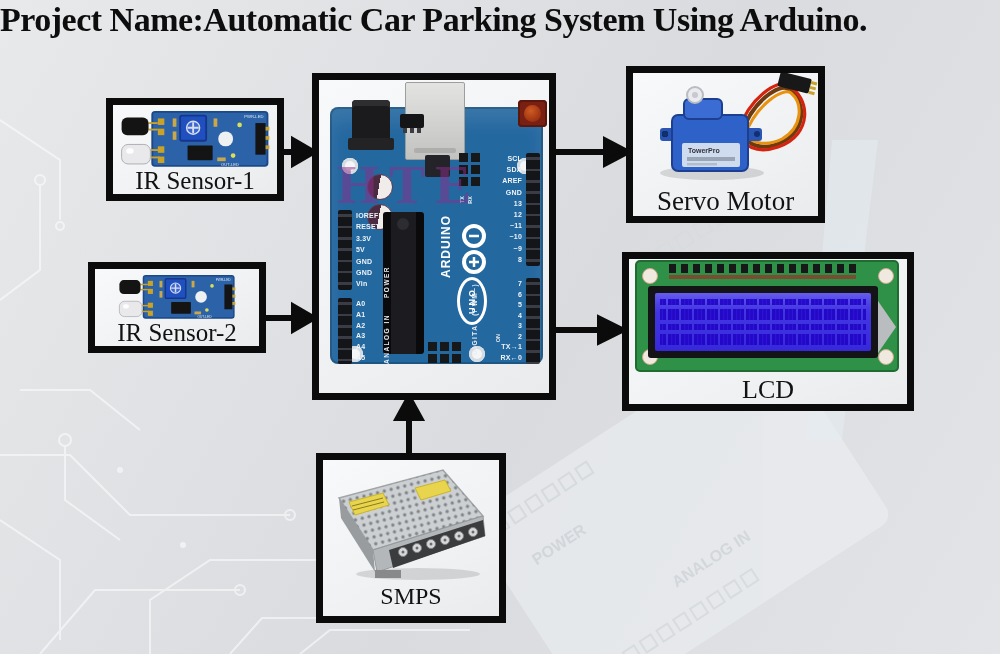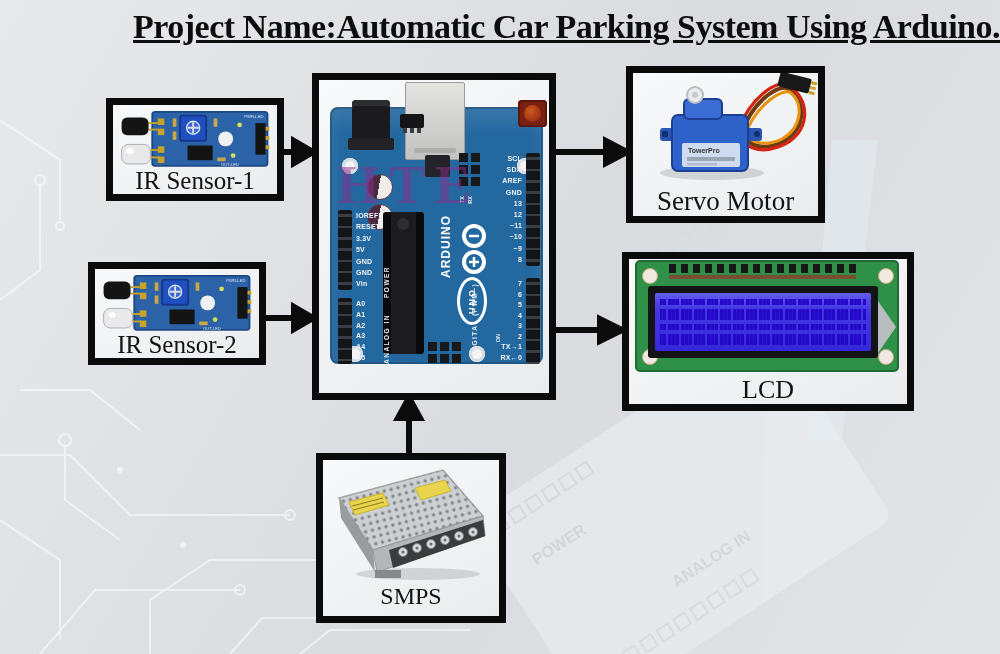--- a/index.html
+++ b/index.html
@@ -1,22 +1,22 @@
 <!DOCTYPE html>
 <html style="--title_color: #0d0d0d; --box_border: #0b0b0b; --arrow: #0b0b0b; --arduino_blue: #2468a0; --ir_pcb_blue: #2b62a8; --servo_blue: #2f62c8; --lcd_pcb_green: #2f9147; --lcd_screen_blue: #3c2fe0; --smps_silver: #cdd0d2;"><head>
 <meta charset="utf-8">
 <style>
   html,body{margin:0;padding:0;background:#c9cbce;}
   .canvas{position:relative;width:1000px;height:654px;overflow:hidden;
     background:linear-gradient(120deg,#e7e9eb 0%,#d9dbde 55%,#e2e4e7 100%);
     font-family:"Liberation Sans",sans-serif;}
   svg.bg{position:absolute;inset:0;z-index:0;}
-  .title{position:absolute;top:7px;left:0;right:0;z-index:3;text-align:right;
+  .title{position:absolute;top:0;left:0;right:0;z-index:3;text-align:left;
     font:700 34px/1.2 "Liberation Serif","DejaVu Serif",serif;letter-spacing:-0.5px;
-    color:var(--title_color,#0d0d0d);text-decoration:underline;}
+    color:var(--title_color,#0d0d0d);}
   svg.arrows{position:absolute;inset:0;z-index:1;}
   .node{position:absolute;z-index:2;box-sizing:border-box;
     border:7px solid var(--box_border,#0b0b0b);
     background:linear-gradient(150deg,#f8f9fa 0%,#eef0f2 70%,#e9ebed 100%);
     display:flex;flex-direction:column;align-items:center;}
   .label{font-family:"Liberation Serif","DejaVu Serif",serif;color:#121212;line-height:1.05;}
   .lbl-ir{font-size:25px;margin-top:1px;}
   .lbl-ard{font-size:29px;}
   .lbl-servo{font-size:27px;margin-top:2px;}
   .lbl-lcd{font-size:26px;margin-top:4px;}
@@ -187,21 +187,21 @@
         <rect x="156" y="27" width="4" height="4" fill="#c9a227"></rect>
       <rect x="156" y="37" width="4" height="4" fill="#c9a227"></rect>
       <circle cx="128" cy="15" r="2.5" fill="#d8e05a"></circle>
         <circle cx="121" cy="48" r="2.5" fill="#d8e05a"></circle>
       <text x="133" y="8" font-size="4.5" fill="#dbe6f6" font-family="Liberation Sans, sans-serif">PWR-LED</text>
       <text x="108" y="59" font-size="4.5" fill="#dbe6f6" font-family="Liberation Sans, sans-serif">OUT-LED</text>
     </svg>
     <div class="label lbl-ir">IR Sensor-1</div>
   </div>
 
-  <div class="node" style="left:88px;top:262px;width:178px;height:103px">
+  <div class="node" style="left:88px;top:262px;width:178px;height:91px">
     <svg class="ir-art" width="160" height="60" viewBox="0 0 160 60">
       <rect x="34" y="1" width="124" height="58" rx="3" fill="var(--ir_pcb_blue,#2b62a8)" stroke="#1c4886" stroke-width="2"></rect>
       <line x1="30" y1="13" x2="40" y2="13" stroke="#c9a227" stroke-width="2"></line>
       <line x1="30" y1="20" x2="40" y2="20" stroke="#c9a227" stroke-width="2"></line>
       <line x1="32" y1="42" x2="42" y2="42" stroke="#c9a227" stroke-width="2"></line>
       <line x1="32" y1="50" x2="42" y2="50" stroke="#c9a227" stroke-width="2"></line>
       <rect x="1" y="7" width="29" height="19" rx="6" fill="#141414"></rect>
       <rect x="1" y="36" width="31" height="21" rx="7" fill="#e9e9eb" stroke="#ababaf"></rect>
       <rect x="6" y="40" width="8" height="6" rx="3" fill="#ffffff" opacity="0.9"></rect>
       <rect x="40" y="8" width="7" height="7" fill="#c9a227"></rect>

